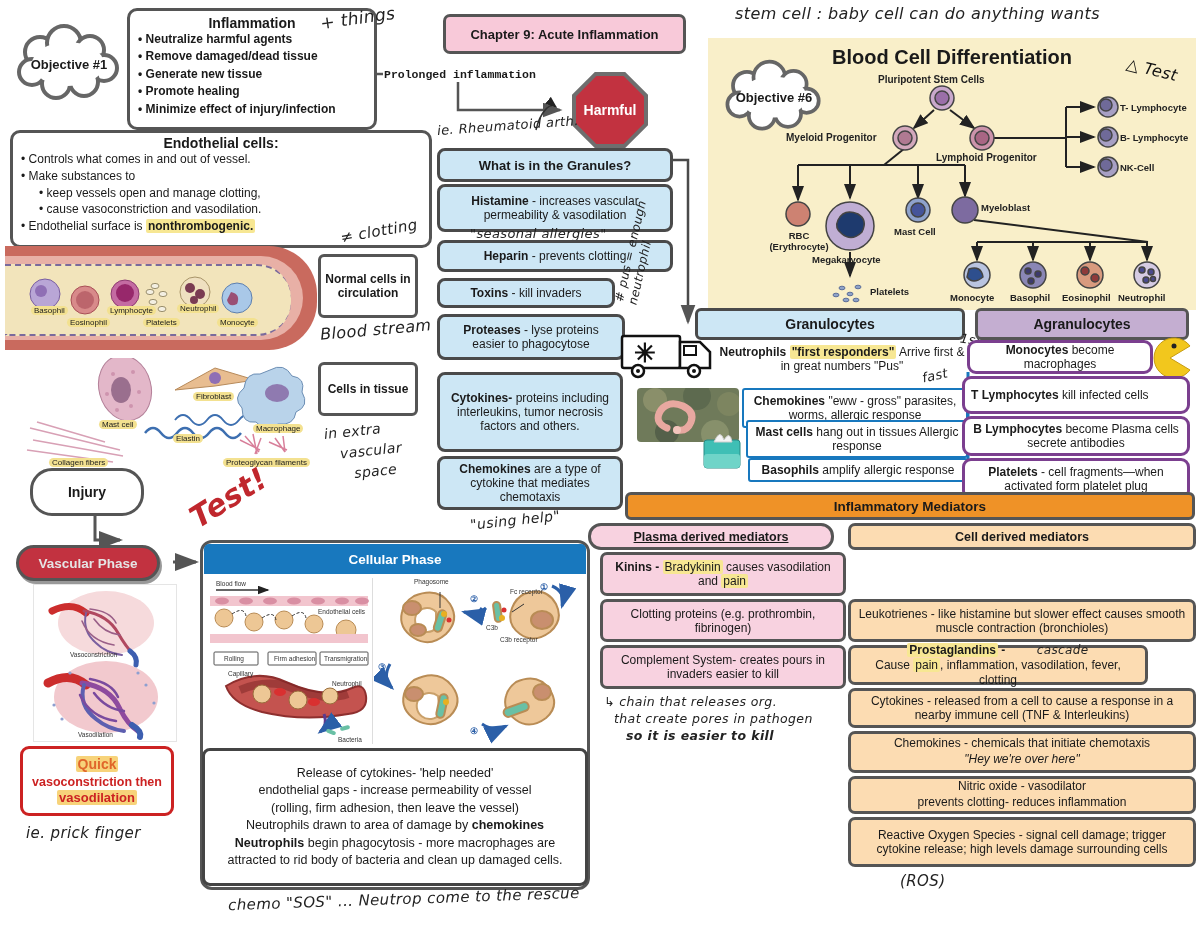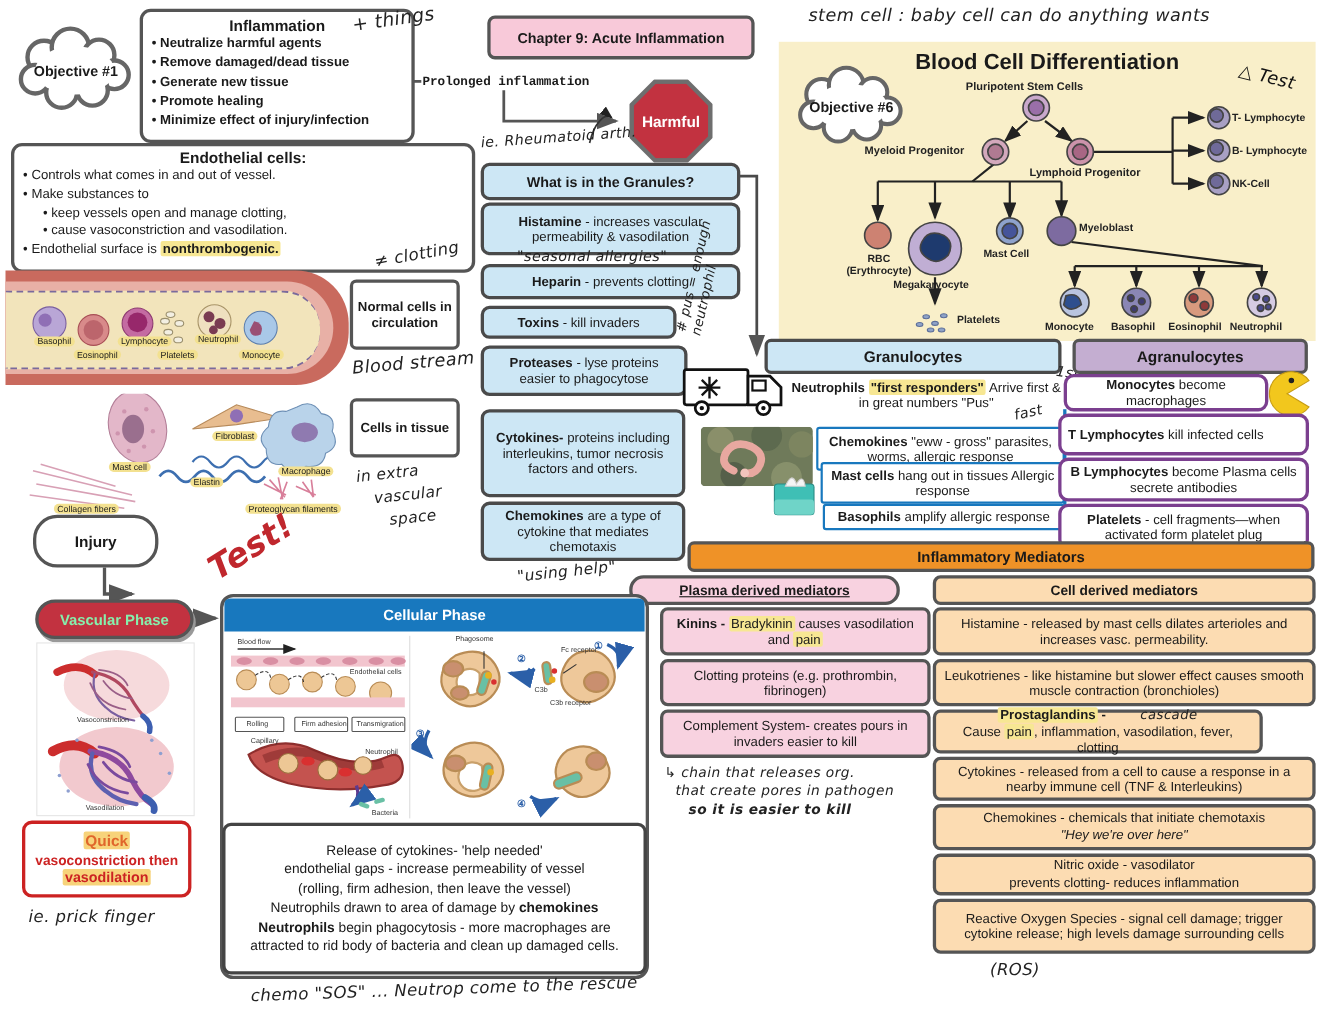--- a/index.html
+++ b/index.html
@@ -409,44 +409,41 @@
   </div>
   <div class="purplebox t12" style="left:962px;top:458px;width:228px;height:42px;">
     <span><b>Platelets</b> <span>- cell fragments—when activated form platelet plug</span></span>
   </div>
   <div class="abs hw" style="left:1096px;top:496px;font-size:13px;transform:rotate(-10deg);">area of injury</div>
 
   <div class="abs ctr b" style="left:625px;top:492px;width:570px;height:28px;background:#ef9227;border:3px solid #555;border-radius:6px;font-size:13.5px;box-sizing:border-box;">
     <span>Inflammatory Mediators</span>
   </div>
 
-  <div class="pinkbox b" style="left:572px;top:523px;width:246px;height:27px;font-size:12.5px;border-radius:13px;">
+  <div class="pinkbox b" style="left:588px;top:523px;width:246px;height:27px;font-size:12.5px;border-radius:13px;">
     <span style="text-decoration:underline;">Plasma derived mediators</span>
   </div>
   <div class="pinkbox t12" style="left:600px;top:552px;width:246px;height:44px;">
     <span><b>Kinins - </b><span class="hl">Bradykinin</span><span> causes vasodilation and </span><span class="hl">pain</span></span>
   </div>
   <div class="pinkbox t12" style="left:600px;top:599px;width:246px;height:43px;">
     <span>Clotting proteins (e.g. prothrombin, fibrinogen)</span>
   </div>
   <div class="pinkbox t12" style="left:600px;top:645px;width:246px;height:44px;">
     <span>Complement System- creates pours in invaders easier to kill</span>
   </div>
   <div class="abs hw" style="left:604px;top:694px;font-size:12.5px;line-height:1.35;">
     <div>↳ chain that releases org.</div>
     <div style="padding-left:10px;">that create pores in pathogen</div>
     <div style="padding-left:22px;font-weight:bold;">so it is easier to kill</div>
   </div>
 
   <div class="peachbox b" style="left:848px;top:523px;width:348px;height:27px;font-size:12.5px;">
     <span>Cell derived mediators</span>
   </div>
-  <div class="peachbox t12" style="left:848px;top:552px;width:348px;height:44px;">
-    <span>Histamine - released by mast cells dilates arterioles and increases vasc. permeability.</span>
-  </div>
   <div class="peachbox t12" style="left:848px;top:599px;width:348px;height:43px;">
     <span>Leukotrienes - like histamine but slower effect causes smooth muscle contraction (bronchioles)</span>
   </div>
   <div class="peachbox t12" style="left:848px;top:645px;width:300px;height:40px;flex-direction:column;line-height:1.25;">
     <div><span class="hl b">Prostaglandins</span><b> -</b>
       <span class="hw" style="margin-left:28px;font-size:12px;">cascade</span></div>
     <div><span>Cause </span><span class="hl">pain</span><span>, inflammation, vasodilation, fever, clotting</span></div>
   </div>
   <div class="peachbox t12" style="left:848px;top:688px;width:348px;height:40px;">
     <span>Cytokines - released from a cell to cause a response in a nearby immune cell (TNF &amp; Interleukins)</span>
@@ -462,21 +459,21 @@
   <div class="peachbox t12" style="left:848px;top:817px;width:348px;height:50px;">
     <span>Reactive Oxygen Species - signal cell damage; trigger cytokine release; high levels damage surrounding cells</span>
   </div>
   <div class="abs hw" style="left:900px;top:872px;font-size:15px;">(ROS)</div>
 
   <div class="box3 ctr b" style="left:30px;top:468px;width:114px;height:48px;border-radius:22px;font-size:14px;">
     <span>Injury</span>
   </div>
   <div class="abs hw" style="left:186px;top:480px;font-size:30px;font-weight:bold;color:#c0272d;transform:rotate(-32deg);">Test!</div>
 
-  <div class="abs ctr b" style="left:32px;top:545px;width:144px;height:36px;background:#c23240;border:3px solid #555;border-radius:18px;color:#86efac;font-size:13.5px;box-sizing:border-box;box-shadow:2px 3px 0 #999;">
+  <div class="abs ctr b" style="left:16px;top:545px;width:144px;height:36px;background:#c23240;border:3px solid #555;border-radius:18px;color:#e5e5e5;font-size:13.5px;box-sizing:border-box;box-shadow:2px 3px 0 #999;">
     <span>Vascular Phase</span>
   </div>
 
   <div class="abs" style="left:33px;top:584px;width:142px;height:156px;background:#fff;border:1px solid #e5e5e5;">
     <svg width="142" height="156" viewBox="0 0 142 156">
       <ellipse cx="72" cy="38" rx="48" ry="32" fill="#f6dadc"></ellipse>
       <g fill="none" stroke-linecap="round">
         <path d="M18,26 q20,-10 34,2" stroke="#cc2d2d" stroke-width="7"></path>
         <path d="M50,26 q24,4 34,22 q8,14 16,22" stroke="#b04860" stroke-width="3"></path>
         <path d="M52,28 q-4,18 10,30 q10,10 26,12" stroke="#7a5fa0" stroke-width="2"></path>

